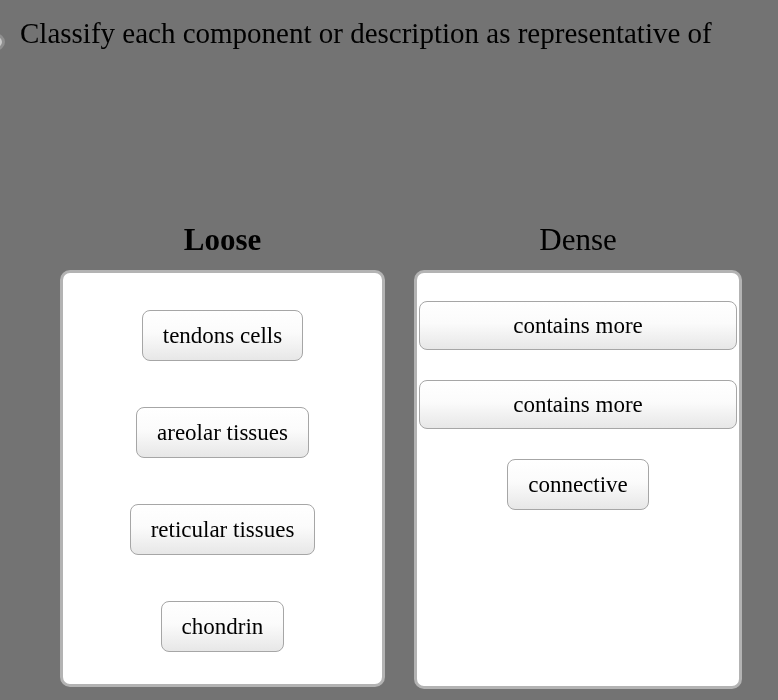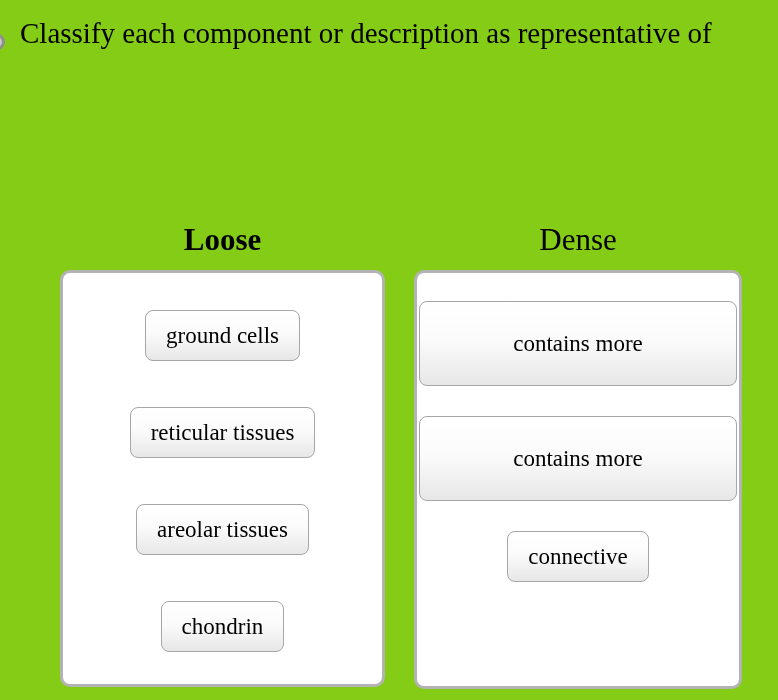--- a/index.html
+++ b/index.html
@@ -7,21 +7,21 @@
     padding: 0;
     background: #ffffff;
     font-family: "Liberation Serif", "DejaVu Serif", serif;
     color: #000000;
   }
   #screen {
     position: relative;
     width: 778px;
     height: 700px;
     overflow: hidden;
-    background: #84cc16;
+    background: #737373;
   }
   
   .q-bullet {
     position: absolute;
     left: -15px;
     top: 33px;
     width: 20px;
     height: 18px;
     border: 3px solid #8f8f8f;
     border-radius: 50%;
@@ -78,44 +78,44 @@
     font-size: 23px;
     line-height: 25px;
     padding: 12px 20px;
     text-align: center;
     box-sizing: border-box;
     white-space: nowrap;
     cursor: pointer;
   }
   .chip.wide {
     width: 318px;
-    padding: 24px 0;
+    padding: 6px 0;
     line-height: 35px;
     white-space: normal;
   }
 </style>
 </head>
 <body>
 
 <div id="screen">
 
   <span class="q-bullet"></span>
 
   <div class="prompt">
     <div>Classify each component or description as representative of</div>
   </div>
 
   <div class="col-heading" id="heading-loose">Loose</div>
 
   <div class="col-heading" id="heading-dense">Dense</div>
 
   <div class="drop-box" id="box-loose">
-    <div class="chip">ground cells</div>
+    <div class="chip">tendons cells</div>
+    <div class="chip">areolar tissues</div>
     <div class="chip">reticular tissues</div>
-    <div class="chip">areolar tissues</div>
     <div class="chip">chondrin</div>
   </div>
 
   <div class="drop-box" id="box-dense">
     <div class="chip wide">
       <div>contains more</div>
     </div>
     <div class="chip wide">
       <div>contains more</div>
     </div>

